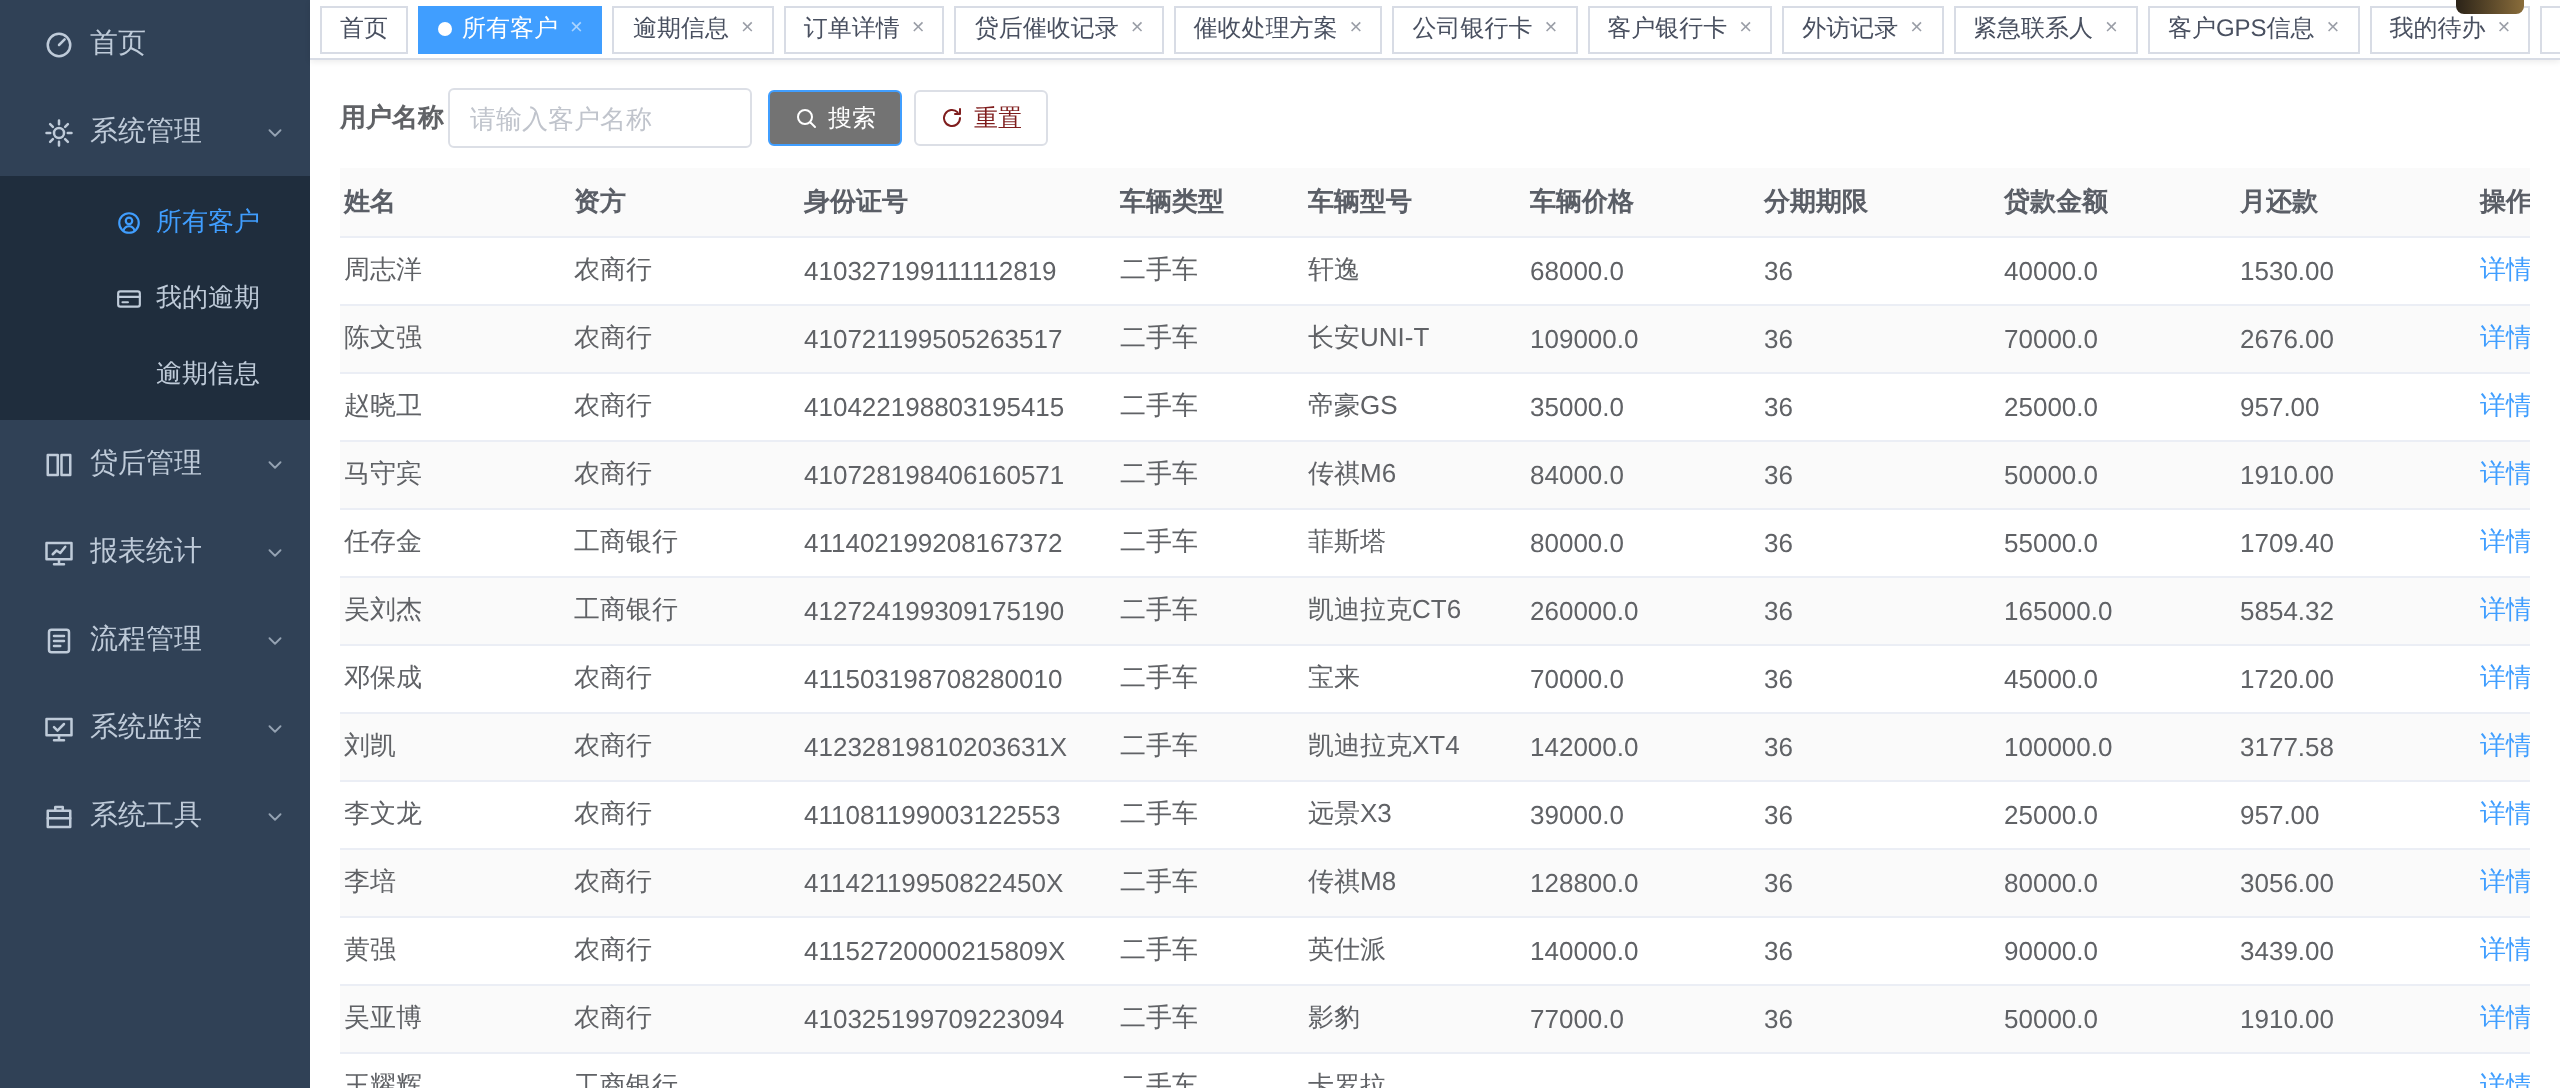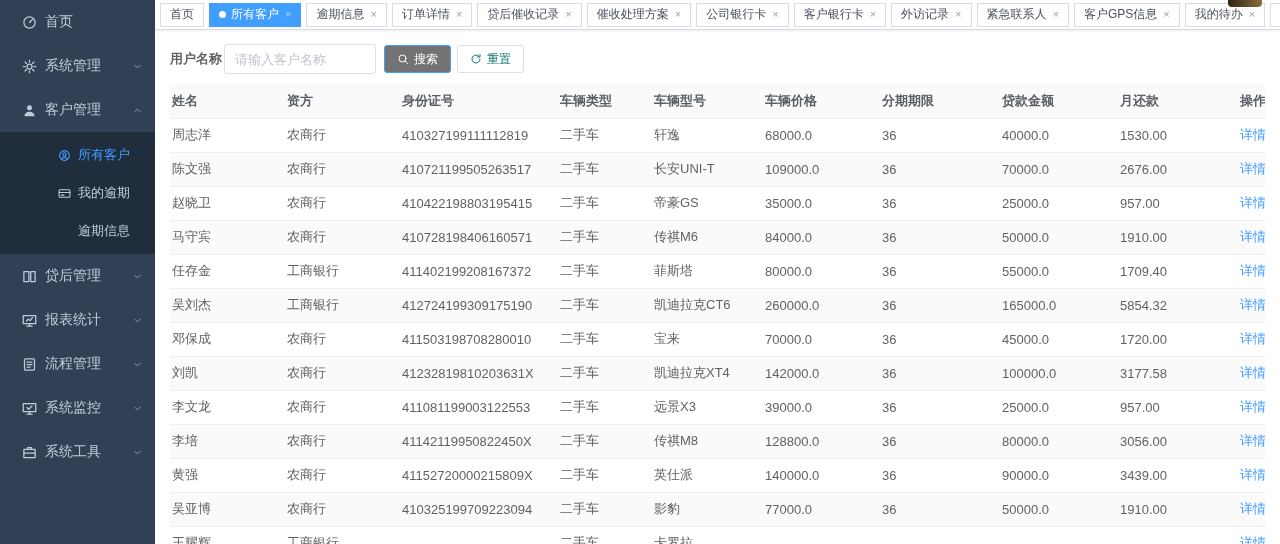--- a/index.html
+++ b/index.html
@@ -41,21 +41,21 @@
   
   .search-row { display:flex; align-items:center; padding:14px 15px 0 15px; }
   .search-label { font-size:13px; font-weight:bold; color:#606266; margin-right:2px; }
   .search-input { width:152px; height:30px; border:1px solid #dcdfe6; border-radius:3px;
     padding:0 10px; font-size:13px; color:#606266; outline:none; }
   .search-input::placeholder { color:#c0c4cc; }
   .btn { height:28px; display:inline-flex; align-items:center; gap:5px; padding:0 12px;
     font-size:12px; border-radius:3px; cursor:pointer; border:1px solid transparent; }
   .btn svg { width:12px; height:12px; }
   .btn-primary { background:#737373; border-color:#409eff; color:#fff; margin-left:8px; }
-  .btn-plain { background:#fff; border-color:#dcdfe6; color:#0f766e; margin-left:6px; }
+  .btn-plain { background:#fff; border-color:#dcdfe6; color:#7f1d1d; margin-left:6px; }
 
   
   .table-wrap { padding:10px 15px 0 15px; }
   table { width:100%; border-collapse:collapse; table-layout:fixed; font-size:13px; }
   th { text-align:left; color:#5a5e66; font-weight:bold; height:34px;
     background:#fafafa; border-bottom:1px solid #ebeef5; padding:0 2px; white-space:nowrap; overflow:hidden; }
   td { color:#606266; height:34px; border-bottom:1px solid #ebeef5; padding:0 2px;
     white-space:nowrap; overflow:hidden; }
   tbody tr:nth-child(even) td { background:#fafafa; }
   th.op, td.op { text-align:center; }
@@ -79,30 +79,20 @@
         <circle cx="12" cy="12" r="4"></circle>
         <path d="M12 2v3M12 19v3M2 12h3M19 12h3M4.9 4.9l2.2 2.2M16.9 16.9l2.2 2.2M19.1 4.9l-2.2 2.2M7.1 16.9l-2.2 2.2"></path>
       </svg>
     <span class="ml">系统管理</span>
     <svg class="ic chev" viewBox="0 0 24 24">
         <path d="M6 9l6 6 6-6"></path>
       </svg>
   </div>
 
 
-  <div class="menu-item">
-    <svg class="mi" viewBox="0 0 24 24" fill="currentColor">
-        <circle cx="12" cy="7.5" r="4"></circle>
-        <path d="M4 21c0-4.4 3.6-7 8-7s8 2.6 8 7z"></path>
-      </svg>
-    <span class="ml">客户管理</span>
-    <svg class="ic chev" viewBox="0 0 24 24">
-        <path d="M6 15l6-6 6 6"></path>
-      </svg>
-  </div>
 
   <div class="submenu">
     <div class="submenu-item active">
       <svg class="ic mi" viewBox="0 0 24 24">
           <circle cx="12" cy="12" r="9"></circle>
           <circle cx="12" cy="10" r="3"></circle>
           <path d="M6.8 19c1-2.8 2.9-4 5.2-4s4.2 1.2 5.2 4"></path>
         </svg>
       <span>所有客户</span>
     </div>

